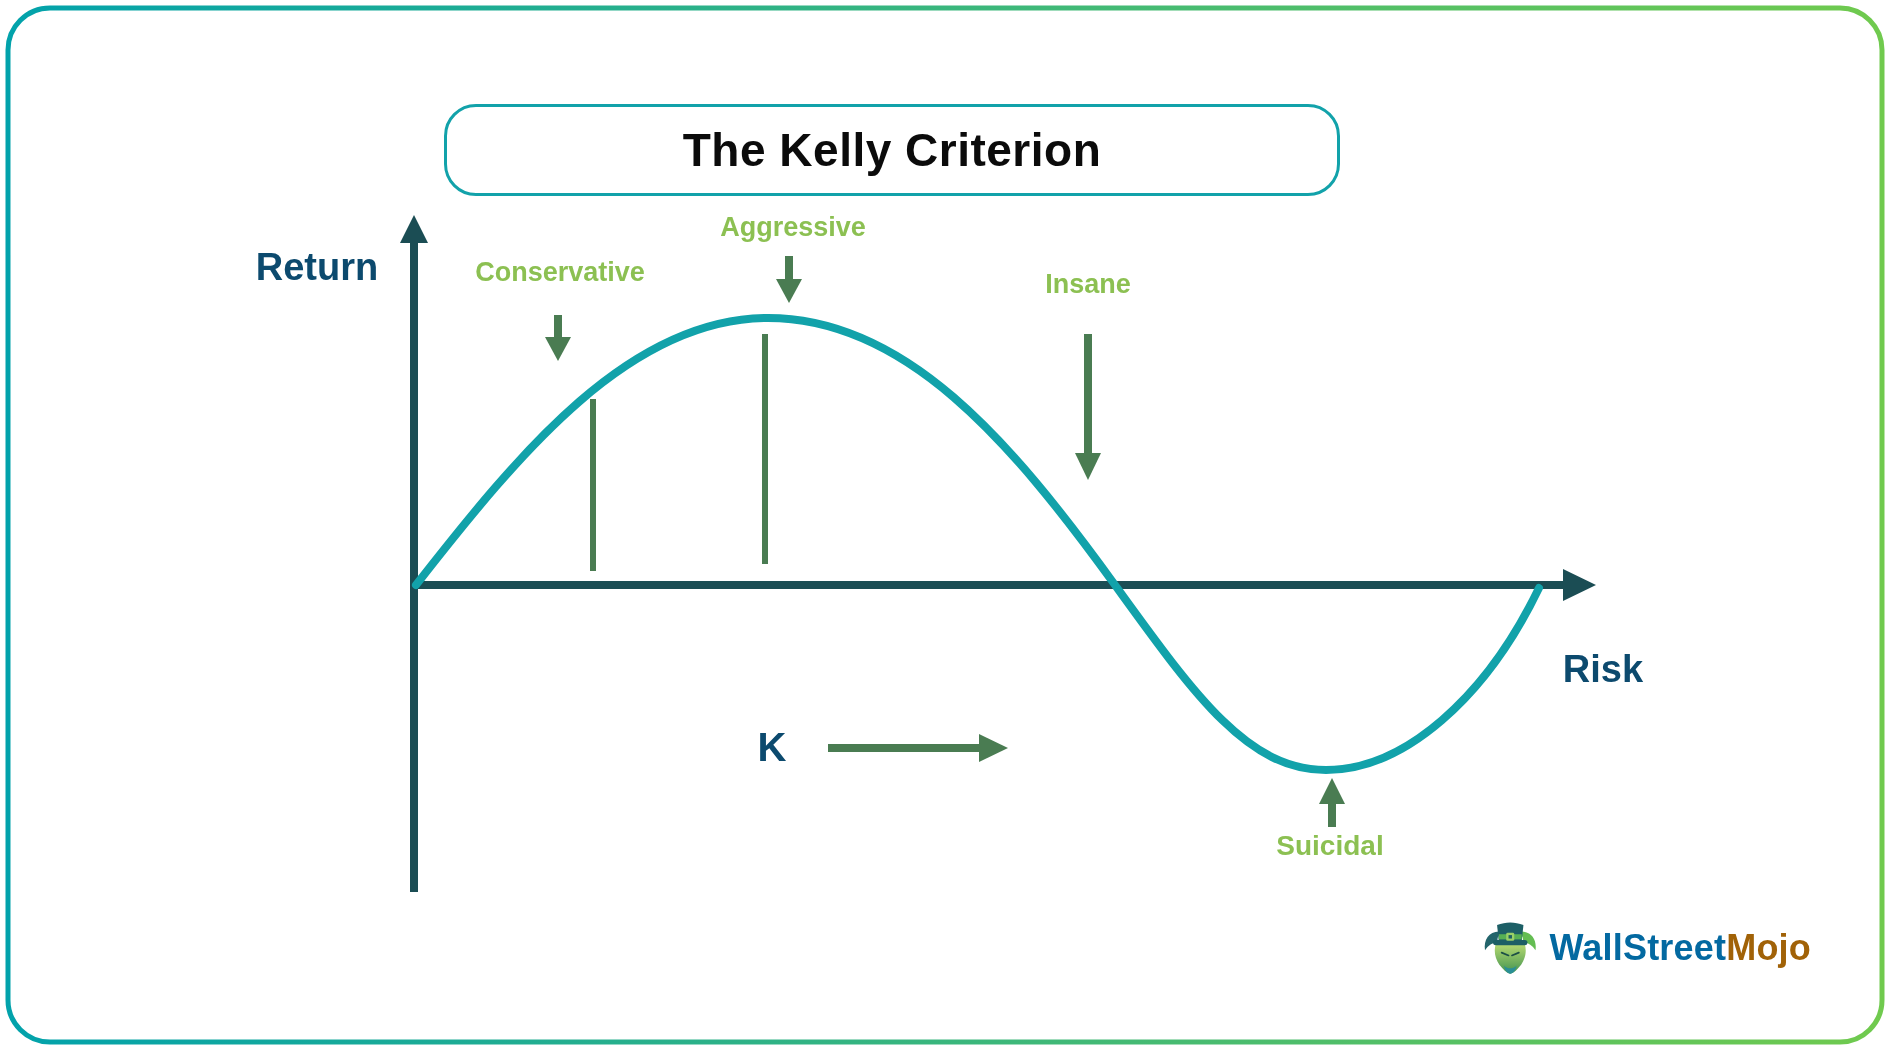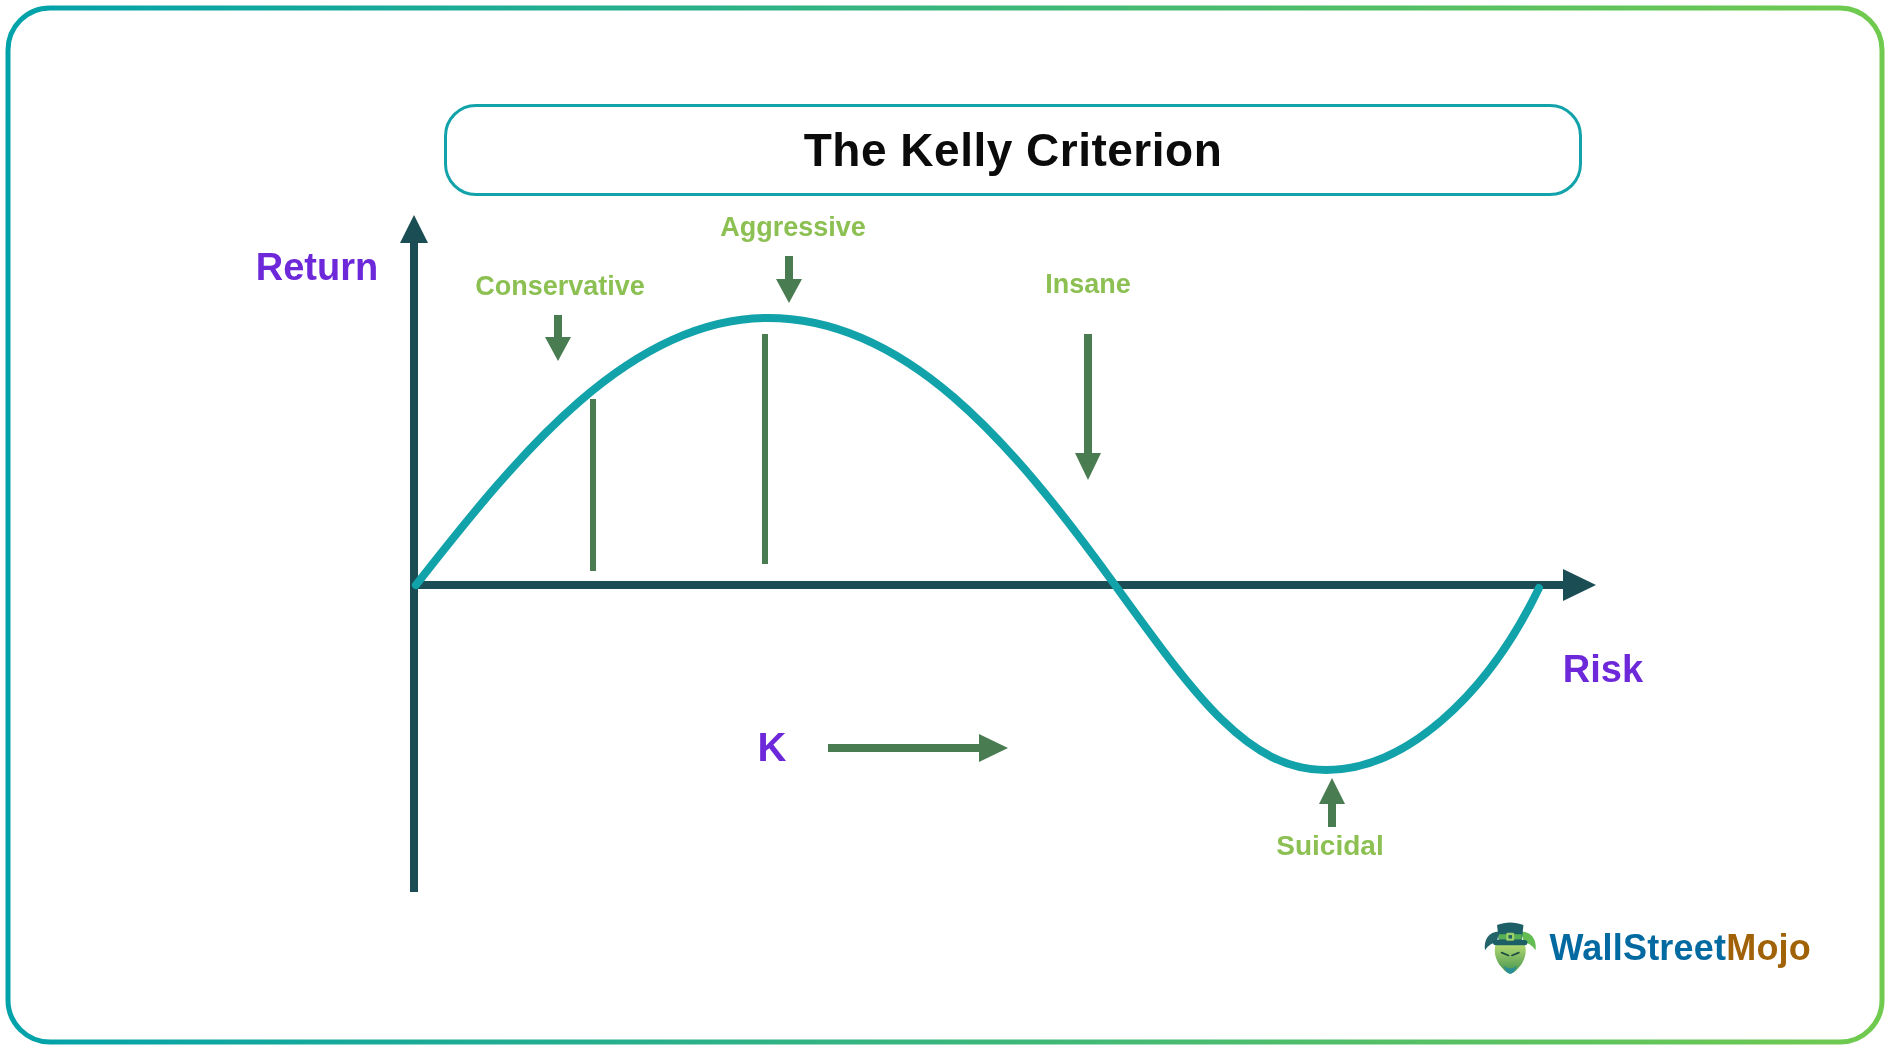--- a/index.html
+++ b/index.html
@@ -4,31 +4,31 @@
 <style>
   html,body{margin:0;padding:0;}
   body{
     width:1890px;height:1050px;position:relative;background:#ffffff;
     font-family:"Liberation Sans",sans-serif;overflow:hidden;
   }
   .abs{position:absolute;}
   .center{transform:translate(-50%,-50%);text-align:center;white-space:nowrap;}
   #chart-svg{position:absolute;left:0;top:0;}
   .title-box{
-    left:444px;top:104px;width:1138px;height:92px;
+    left:444px;top:104px;width:896px;height:92px;
     border:3px solid #12A2AA;border-radius:32px;background:#ffffff;
     display:flex;align-items:center;justify-content:center;box-sizing:border-box;
   }
   .title-text{font-size:46px;font-weight:800;color:#0b0b0b;letter-spacing:.5px;}
-  .lbl-dark{color:#6d28d9;font-weight:700;}
+  .lbl-dark{color:#0c4a6e;font-weight:700;}
   .lbl-light{color:#8CC052;font-weight:700;}
   .return-label{left:317px;top:267px;font-size:38px;}
   .risk-label{left:1603px;top:669px;font-size:38px;}
   .k-label{left:772px;top:747px;font-size:40px;}
-  .conservative-label{left:560px;top:286px;font-size:27px;}
+  .conservative-label{left:560px;top:272px;font-size:27px;}
   .aggressive-label{left:793px;top:227px;font-size:27px;}
   .insane-label{left:1088px;top:284px;font-size:27px;}
   .suicidal-label{left:1330px;top:846px;font-size:28px;}
   .logo{left:1481px;top:898px;width:330px;height:100px;display:flex;align-items:center;}
   .logo-text{font-size:36px;font-weight:800;margin-left:10px;letter-spacing:.2px;}
   .logo-first{color:#0369a1;}
   .logo-second{color:#a16207;}
 </style>
 </head>
 <body>

